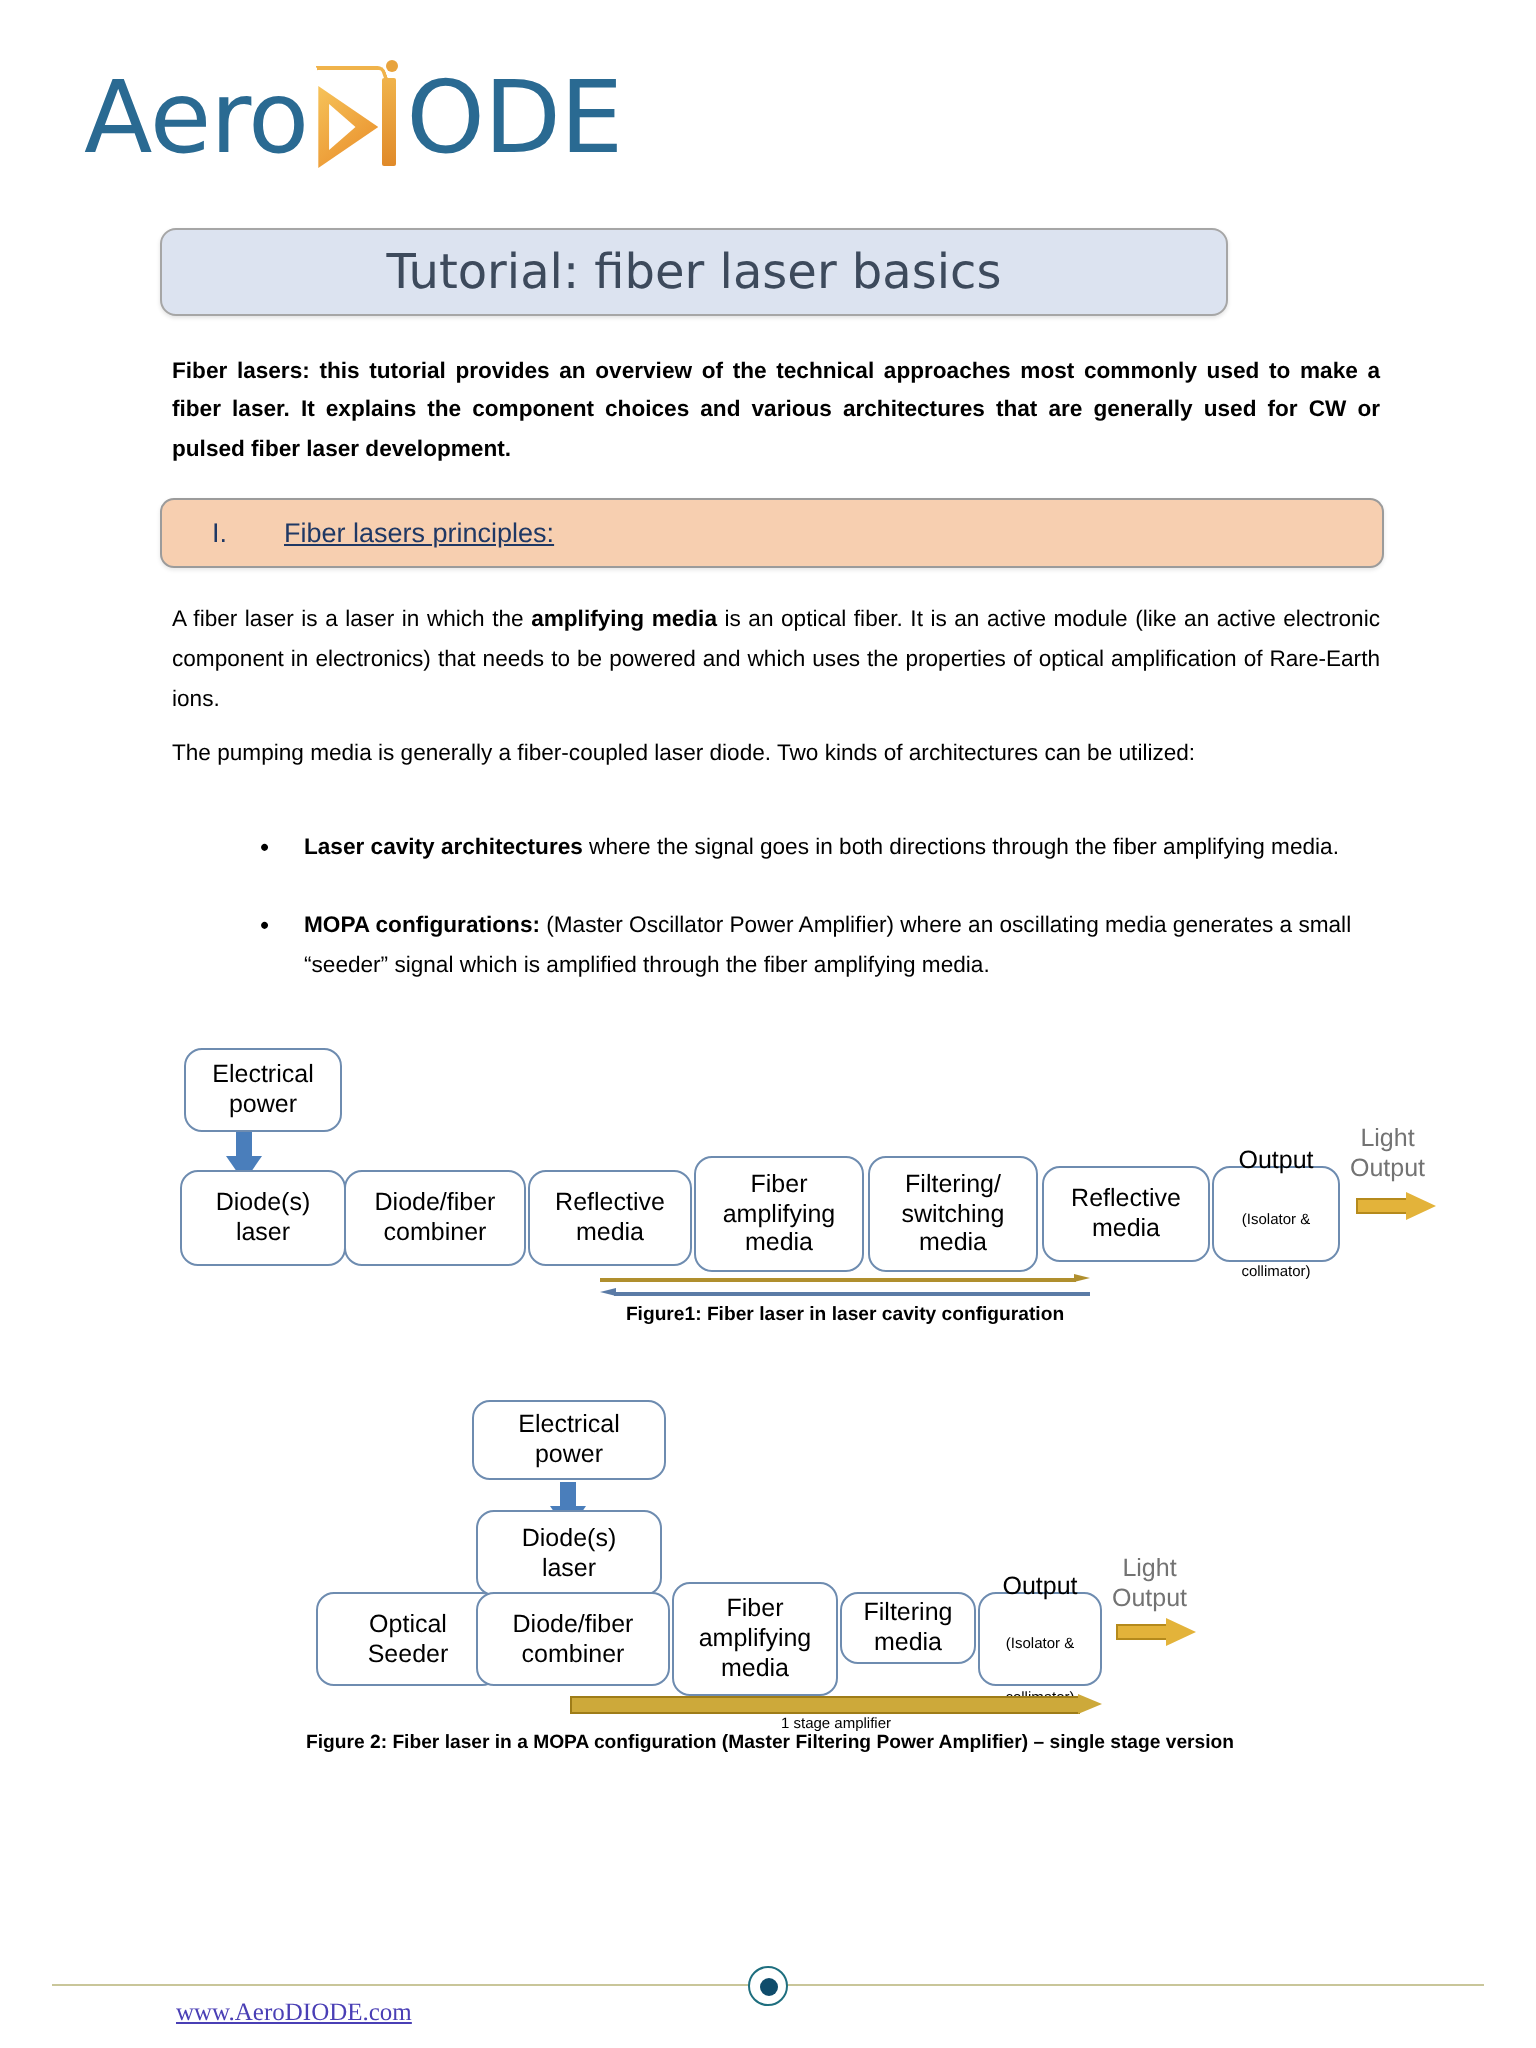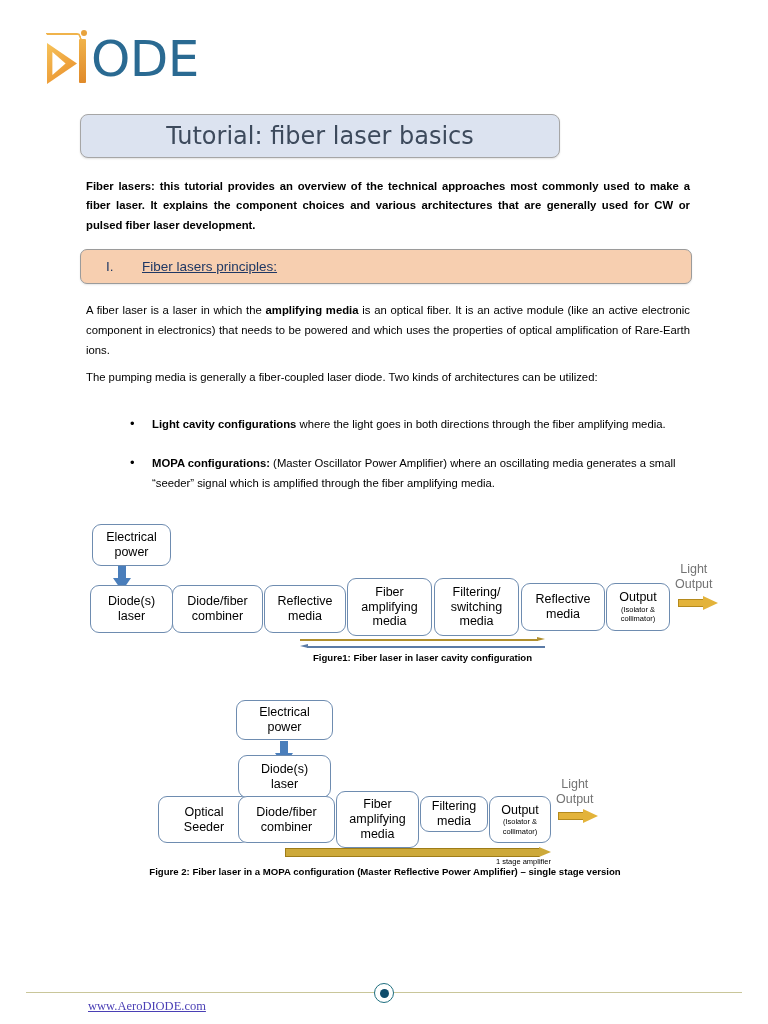--- a/index.html
+++ b/index.html
@@ -26,21 +26,21 @@
                transform: skewX(20deg); border-top-right-radius: 3px; }
   .logo-tri { position: absolute; left: 3px; top: 13px; width: 30px; height: 41px;
               background: linear-gradient(140deg,#f6c35a,#e88a27);
               clip-path: polygon(0% 0%, 0% 100%, 100% 50%); }
   .logo-tri-inner { position: absolute; left: 3px; top: 13px; width: 30px; height: 41px;
               background:#fff;
               clip-path: polygon(18% 22%, 18% 78%, 62% 50%); }
 
   
   .title-banner {
-    position: absolute; left: 80px; top: 114px; width: 480px; height: 44px;
+    position: absolute; left: 80px; top: 114px; width: 534px; height: 44px;
     background: #dce3f0; border: 1px solid #a6a6a6; border-radius: 8px;
     display: flex; align-items: center; justify-content: center;
     box-shadow: 0 1px 2px rgba(0,0,0,0.12);
   }
   .title-banner span { font-size: 24px; color: #3d4a5c; font-family: "DejaVu Sans", sans-serif; }
 
   
   .intro {
     position: absolute; left: 86px; top: 177px; width: 604px;
     font-size: 11.3px; font-weight: bold; color: #000; line-height: 1.72;
@@ -68,21 +68,21 @@
   .bullet .btxt b { font-weight: bold; }
 
   
   .dbox {
     position: absolute; background: #fff; border: 1.3px solid #6e8cb0;
     border-radius: 9px; display: flex; flex-direction: column;
     align-items: center; justify-content: center; text-align: center;
     font-size: 12.5px; color: #000; line-height: 1.18;
     font-family: "Liberation Sans", sans-serif;
   }
-  .dbox .sub { font-size: 7.5px; line-height: 1.12; margin-top: 1px; }
+  .dbox .sub { font-size: 7.5px; line-height: 1.12; margin-top: 18px; }
   .lbl { position: absolute; font-size: 12.5px; color: #737373; line-height: 1.2; text-align: center; }
   .fig-cap { position: absolute; font-size: 9.6px; font-weight: bold; color: #000; text-align: center; }
 
   
   .arrow-down { position: absolute; width: 18px; height: 26px; }
   .arrow-down .shaft { position: absolute; left: 5px; top: 0; width: 8px; height: 14px; background: #4a7ebb; }
   .arrow-down .head { position: absolute; left: 0; top: 12px; width: 0; height: 0;
      border-left: 9px solid transparent; border-right: 9px solid transparent; border-top: 13px solid #4a7ebb; }
 
   
@@ -100,37 +100,38 @@
   .cav.r .tip { right: 0; border-left: 8px solid currentColor; }
   .cav.l .tip { left: 0; border-right: 8px solid currentColor; }
   .cav.l .bar { left: 7px; }
 
   
   .stage-arrow { position: absolute; height: 11px; }
   .stage-arrow .shaft { position: absolute; left: 0; top: 1px; height: 9px;
      width: calc(100% - 11px); background: #cda93a; border: 1px solid #9e7c18; border-right: none; }
   .stage-arrow .head { position: absolute; right: 0; top: 0; width: 0; height: 0;
      border-top: 5.5px solid transparent; border-bottom: 5.5px solid transparent; border-left: 12px solid #cda93a; }
-  .stage-lbl { position: absolute; font-size: 7.5px; color: #000; text-align: right; }
+  .stage-lbl { position: absolute; font-size: 7.5px; color: #000; text-align: center; }
 
   
   .footer-rule { position: absolute; left: 26px; top: 992px; width: 716px; height: 1px; background: #c9c69a; }
   .footer-dot { position: absolute; left: 374px; top: 983px; width: 20px; height: 20px;
                 border: 1.6px solid #1f6f7f; border-radius: 50%; background: #fff;
                 display: flex; align-items: center; justify-content: center; }
   .footer-dot i { display: block; width: 9px; height: 9px; border-radius: 50%; background: #0f4c6b; }
   .footer-link { position: absolute; left: 88px; top: 999px; font-family: Liberation Serif, serif;
                  font-size: 12.5px; color: #4a3fb5; text-decoration: underline; }
 </style>
 </head>
 <body>
 
 <div class="page">
 
   <div class="logo">
+    <span class="logo-text">Aero</span>
     <span class="logo-d-wrap">
       <span class="logo-tri"></span>
       <span class="logo-tri-inner"></span>
       <span class="logo-tail"></span>
       <span class="logo-i"></span>
       <span class="logo-dot"></span>
     </span>
     <span class="logo-text">ODE</span>
   </div>
 
@@ -147,21 +148,21 @@
 
   <div class="para p1">
     <span>A fiber laser is a laser in which the </span><b>amplifying media</b><span> is an optical fiber. It is an active module (like an active electronic component in electronics) that needs to be powered and which uses the properties of optical amplification of Rare-Earth ions.</span>
   </div>
 
   <div class="para p2">The pumping media is generally a fiber-coupled laser diode.  Two kinds of architectures can be utilized:</div>
 
   <div class="bullets">
     <div class="bullet">
       <span class="dot">•</span>
-      <span class="btxt"><b>Light cavity configurations</b><span> where the light goes in both directions through the fiber amplifying media.</span></span>
+      <span class="btxt"><b>Laser cavity architectures</b><span> where the signal goes in both directions through the fiber amplifying media.</span></span>
     </div>
     <div class="bullet">
       <span class="dot">•</span>
       <span class="btxt"><b>MOPA configurations:</b><span> (Master Oscillator Power Amplifier) where an oscillating media generates a small “seeder” signal which is amplified through the fiber amplifying media.</span></span>
     </div>
   </div>
 
   <div>
 
     <div class="dbox" style="left:92px; top:524px; width:79px; height:42px;">
@@ -285,21 +286,21 @@
       <span class="shaft"></span>
         <span class="head"></span>
     </div>
 
     <div class="stage-arrow" style="left:285px; top:847px; width:266px;">
       <span class="shaft"></span>
         <span class="head"></span>
     </div>
     <div class="stage-lbl" style="left:285px; top:857px; width:266px;">1 stage amplifier</div>
 
-    <div class="fig-cap" style="left:60px; top:866px; width:650px;">Figure 2: Fiber laser in a MOPA configuration (Master Reflective Power Amplifier) – single stage version</div>
+    <div class="fig-cap" style="left:60px; top:866px; width:650px;">Figure 2: Fiber laser in a MOPA configuration (Master Filtering Power Amplifier) – single stage version</div>
   </div>
 
   <div class="footer-rule"></div>
   <div class="footer-dot">
       <i></i>
     </div>
   <a class="footer-link" href="#">www.AeroDIODE.com</a>
 
 </div>
 

